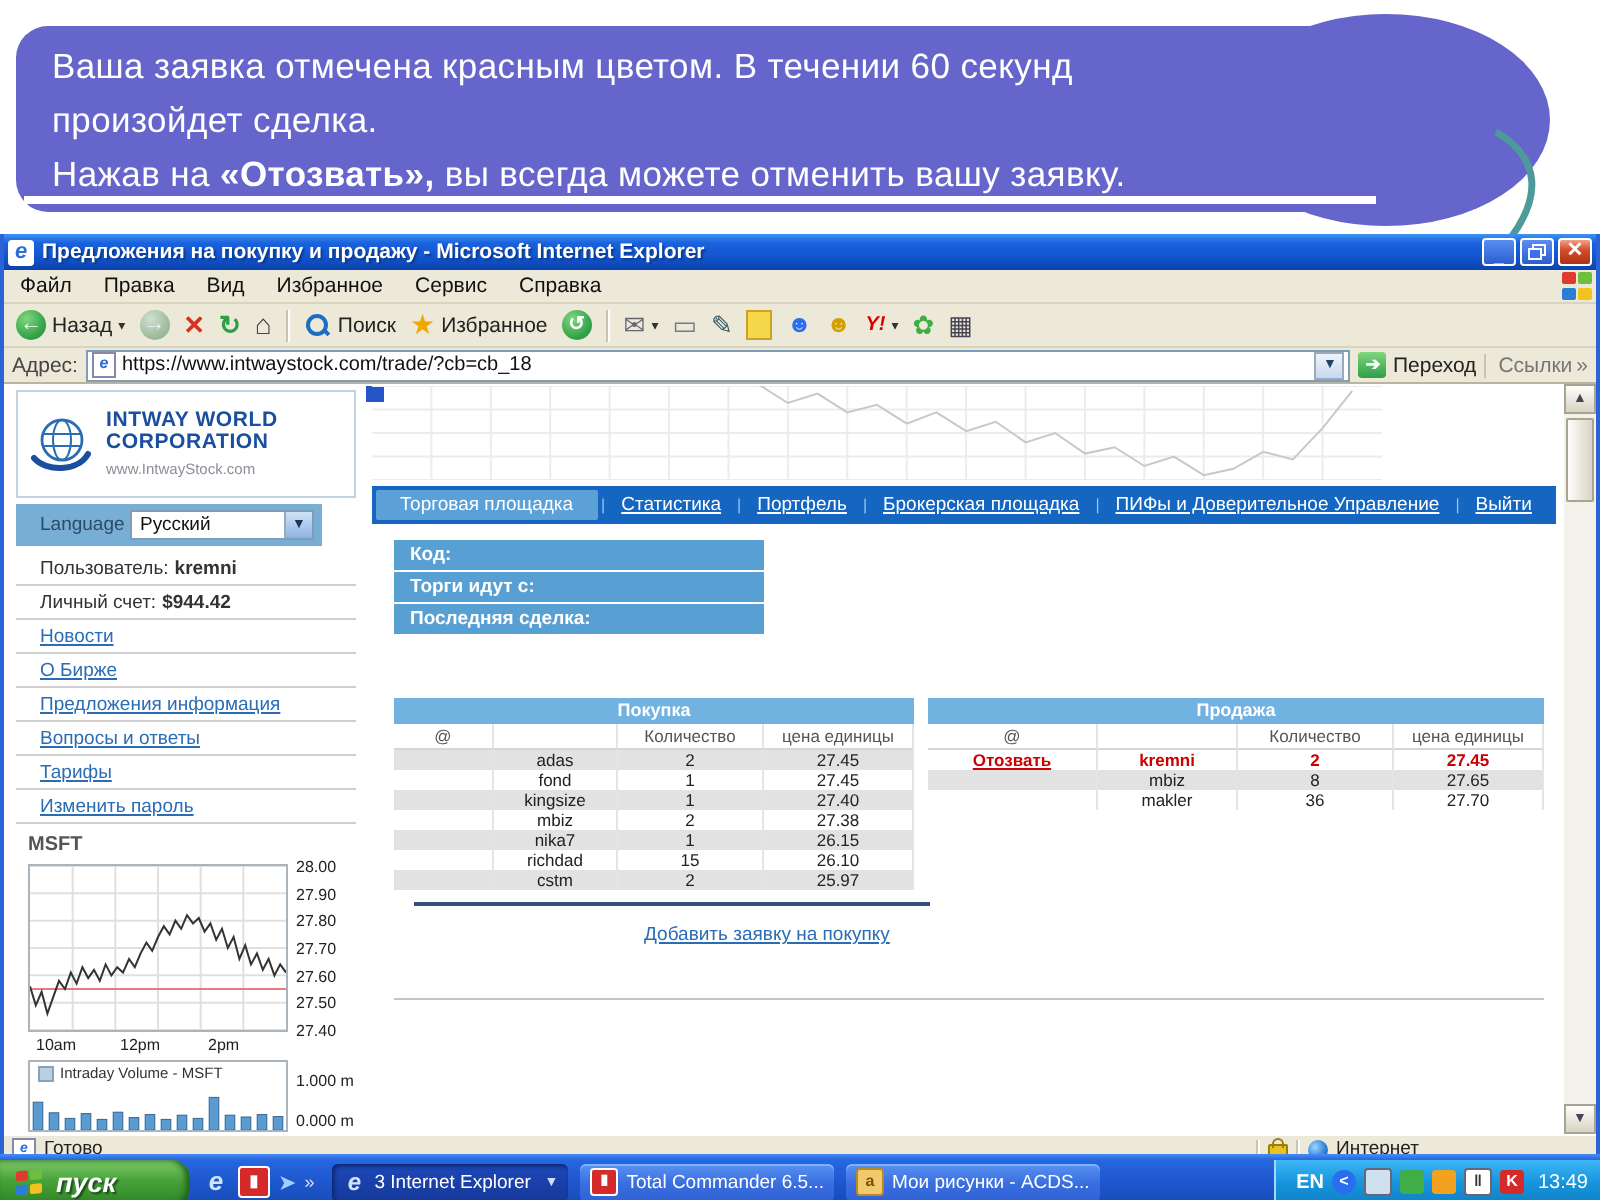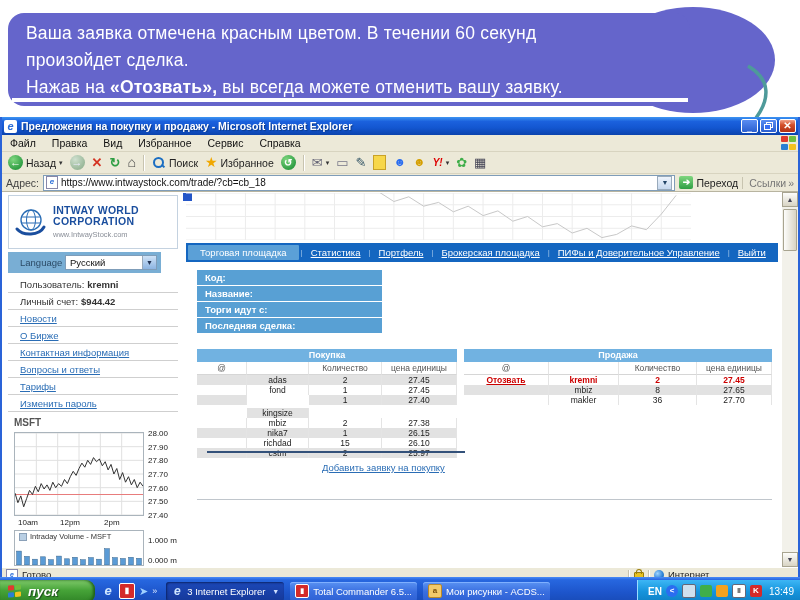--- a/index.html
+++ b/index.html
@@ -364,21 +364,21 @@
           </div>
           <div class="side-row">
             <span>Личный счет:</span>
             <b>$944.42</b>
           </div>
           <span id="side-links"><div class="side-row">
                 <a class="side-link">Новости</a>
               </div><div class="side-row">
                 <a class="side-link">О Бирже</a>
               </div><div class="side-row">
-                <a class="side-link">Контактная информация</a>
+                <a class="side-link">Предложения информация</a>
               </div><div class="side-row">
                 <a class="side-link">Вопросы и ответы</a>
               </div><div class="side-row">
                 <a class="side-link">Тарифы</a>
               </div><div class="side-row">
                 <a class="side-link">Изменить пароль</a>
               </div></span>
         </div>
         <div class="symbol">MSFT</div>
         <div class="chartbox">
@@ -480,23 +480,20 @@
             <span class="nav-item">ПИФы и Доверительное Управление</span>
             <span class="nav-sep">|</span>
             <span class="nav-item">Выйти</span>
           </div>
 
         <div class="quote" id="quote">
             <div class="q-row">
               <div class="q-label">Код:</div>
             </div>
             <div class="q-row">
-              <div class="q-label">Название:</div>
-            </div>
-            <div class="q-row">
               <div class="q-label">Торги идут с:</div>
             </div>
             <div class="q-row">
               <div class="q-label">Последняя сделка:</div>
             </div>
           </div>
 
         <div class="ttable" id="buy-table" style="left:15px;width:260px;">
             <div class="t-title">Покупка</div>
             <div class="t-row t-head">
@@ -512,21 +509,21 @@
               <div class="t-cell" style="width: 75px;">27.45</div>
             </div>
             <div class="t-row">
               <div class="t-cell" style="width: 50px;"></div>
               <div class="t-cell" style="width: 62px;">fond</div>
               <div class="t-cell" style="width: 73px;">1</div>
               <div class="t-cell" style="width: 75px;">27.45</div>
             </div>
             <div class="t-row shade">
               <div class="t-cell" style="width: 50px;"></div>
-              <div class="t-cell" style="width: 62px; margin-top: 13px;">kingsize</div>
+              <div class="t-cell" style="width: 62px;">kingsize</div>
               <div class="t-cell" style="width: 73px;">1</div>
               <div class="t-cell" style="width: 75px;">27.40</div>
             </div>
             <div class="t-row">
               <div class="t-cell" style="width: 50px;"></div>
               <div class="t-cell" style="width: 62px;">mbiz</div>
               <div class="t-cell" style="width: 73px;">2</div>
               <div class="t-cell" style="width: 75px;">27.38</div>
             </div>
             <div class="t-row shade">

